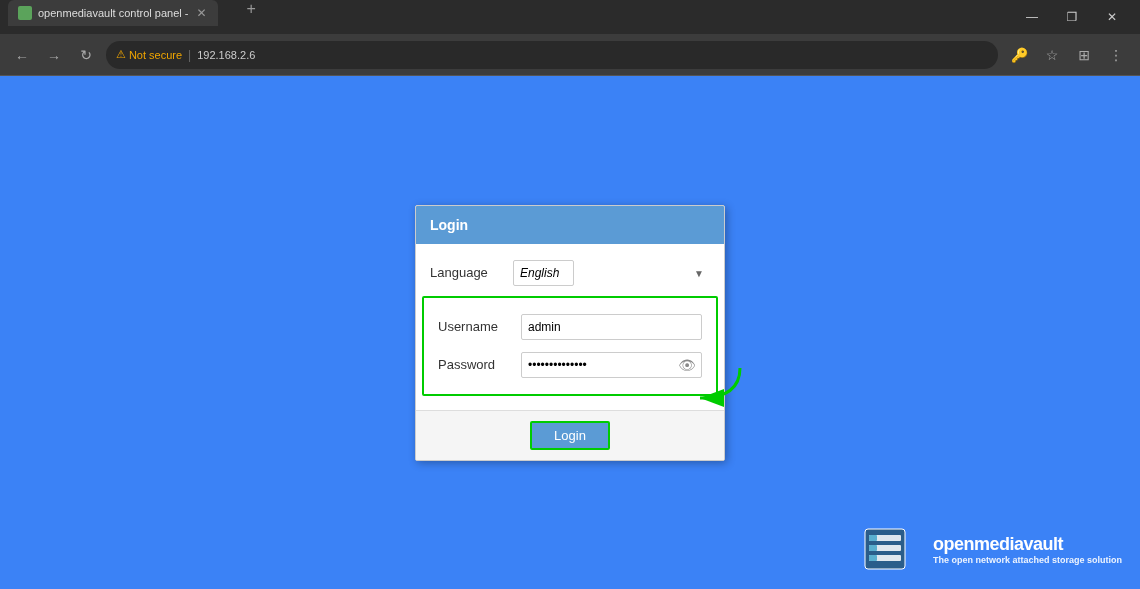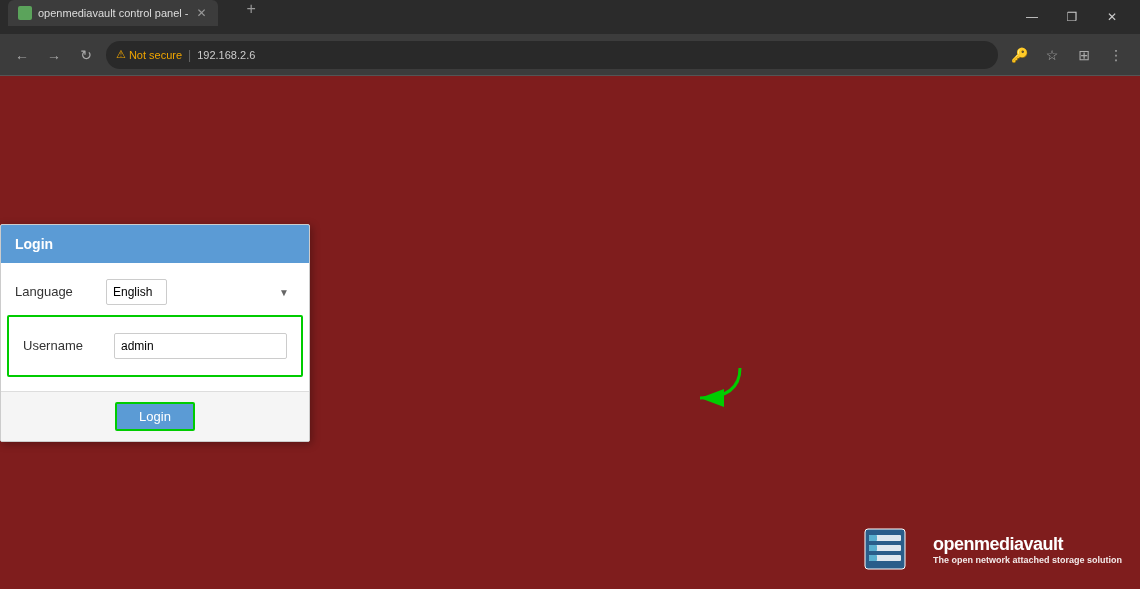--- a/index.html
+++ b/index.html
@@ -149,23 +149,24 @@
       height: 28px;
       display: flex;
       align-items: center;
       justify-content: center;
       border-radius: 50%;
     }
 
     
     .page-content {
       flex: 1;
-      background: #7f1d1d;
-      display: flex;
-      align-items: center;
+      background: #3b82f6;
+      display: flex;
+      align-items: center;
+      justify-content: center;
       position: relative;
     }
 
     
     .login-dialog {
       background: #fff;
       border: 1px solid #ccc;
       border-radius: 2px;
       width: 310px;
       box-shadow: 2px 2px 8px rgba(0,0,0,0.3);
@@ -184,39 +185,40 @@
     }
 
     .dialog-body {
       padding: 10px 0;
     }
 
     .form-row {
       display: flex;
       align-items: center;
       padding: 6px 14px;
-      gap: 16px;
+      gap: 8px;
     }
 
     .form-label {
       width: 75px;
       font-size: 13px;
       color: #333;
       flex-shrink: 0;
     }
 
     .form-select {
       flex: 1;
       height: 26px;
       border: 1px solid #ccc;
       border-radius: 2px;
       font-size: 12px;
       padding: 0 6px;
       background: #fff;
       appearance: none;
+      font-style: italic;
       -webkit-appearance: none;
     }
 
     .select-wrapper {
       flex: 1;
       position: relative;
     }
 
     .select-arrow {
       position: absolute;
@@ -384,20 +386,27 @@
         </div>
       </div>
 
       <div class="credentials-section">
 
         <div class="form-row">
           <span class="form-label">Username</span>
           <input class="form-input" type="text" value="admin" style="">
         </div>
 
+        <div class="form-row">
+          <span class="form-label">Password</span>
+          <div class="password-wrapper">
+            <input class="password-input" type="password" value="password123456" style="">
+            <span class="eye-icon">👁</span>
+          </div>
+        </div>
       </div>
 
     </div>
     <div class="dialog-footer">
       <button class="login-btn">Login</button>
     </div>
   </div>
 
   <svg width="80" height="60" style="position:absolute; left:calc(50% + 100px); top:calc(50% + 55px); transform:translateY(-50%);">
     <defs>

